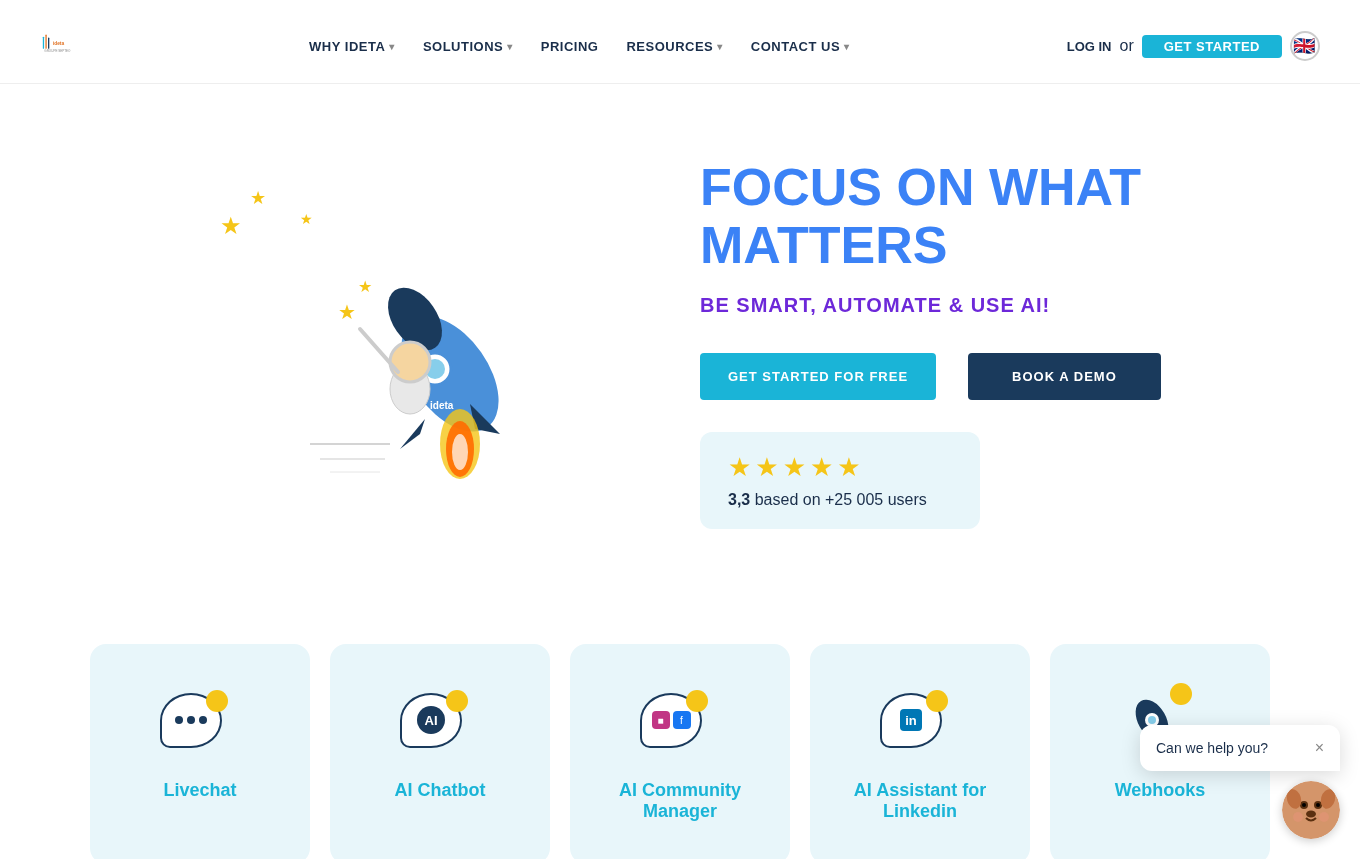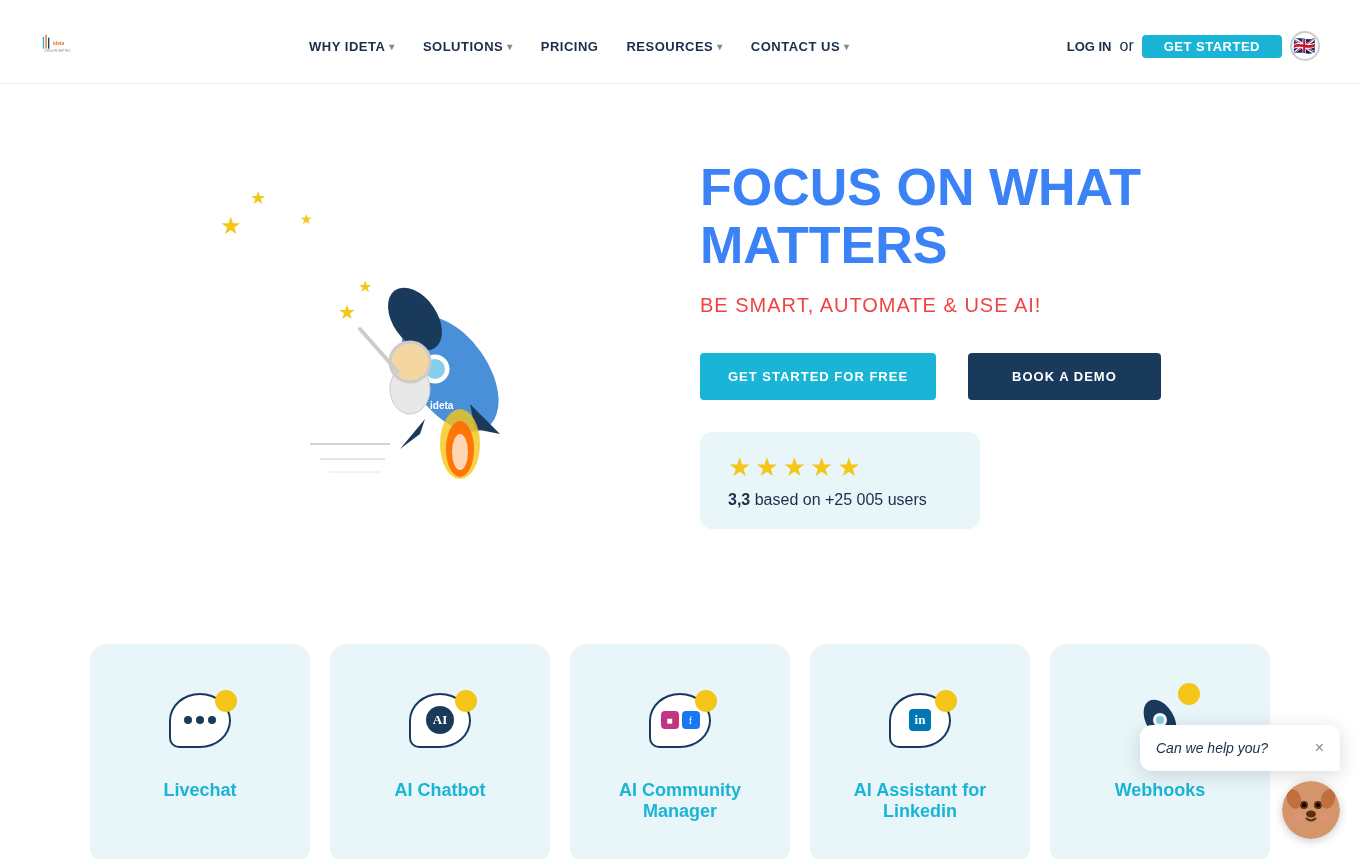--- a/index.html
+++ b/index.html
@@ -118,22 +118,22 @@
     .hero-title {
       font-size: 52px;
       font-weight: 900;
       color: #3b82f6;
       text-transform: uppercase;
       line-height: 1.1;
       margin-bottom: 20px;
     }
     .hero-subtitle {
       font-size: 20px;
-      font-weight: 400;
-      color: #ef4444;
+      font-weight: 700;
+      color: #6d28d9;
       margin-bottom: 36px;
       letter-spacing: 1px;
     }
     .hero-buttons {
       display: flex;
       gap: 32px;
       margin-bottom: 32px;
     }
     .btn-primary {
       background: #1ab4d7;
@@ -212,22 +212,21 @@
       min-height: 220px;
       cursor: pointer;
     }
     .product-icon-wrapper {
       width: 80px;
       height: 80px;
       margin-bottom: 20px;
       position: relative;
       display: flex;
       align-items: center;
-      justify-content: center;
-      font-family: Liberation Serif, serif;
+      justify-content: flex-start;
     }
     .product-name {
       font-size: 18px;
       font-weight: 600;
       color: #1ab4d7;
       text-align: center;
       margin-bottom: 12px;
     }
     .product-desc {
       font-size: 13px;
@@ -278,21 +277,20 @@
       display: flex;
       align-items: center;
       justify-content: space-between;
       gap: 30px;
       min-width: 200px;
     }
     .chat-bubble-text {
       font-size: 14px;
       color: #1a2e4a;
       font-weight: 500;
-      font-style: italic;
     }
     .chat-close {
       font-size: 16px;
       color: #888;
       cursor: pointer;
       font-weight: 300;
     }
     .chat-avatar {
       width: 58px;
       height: 58px;

